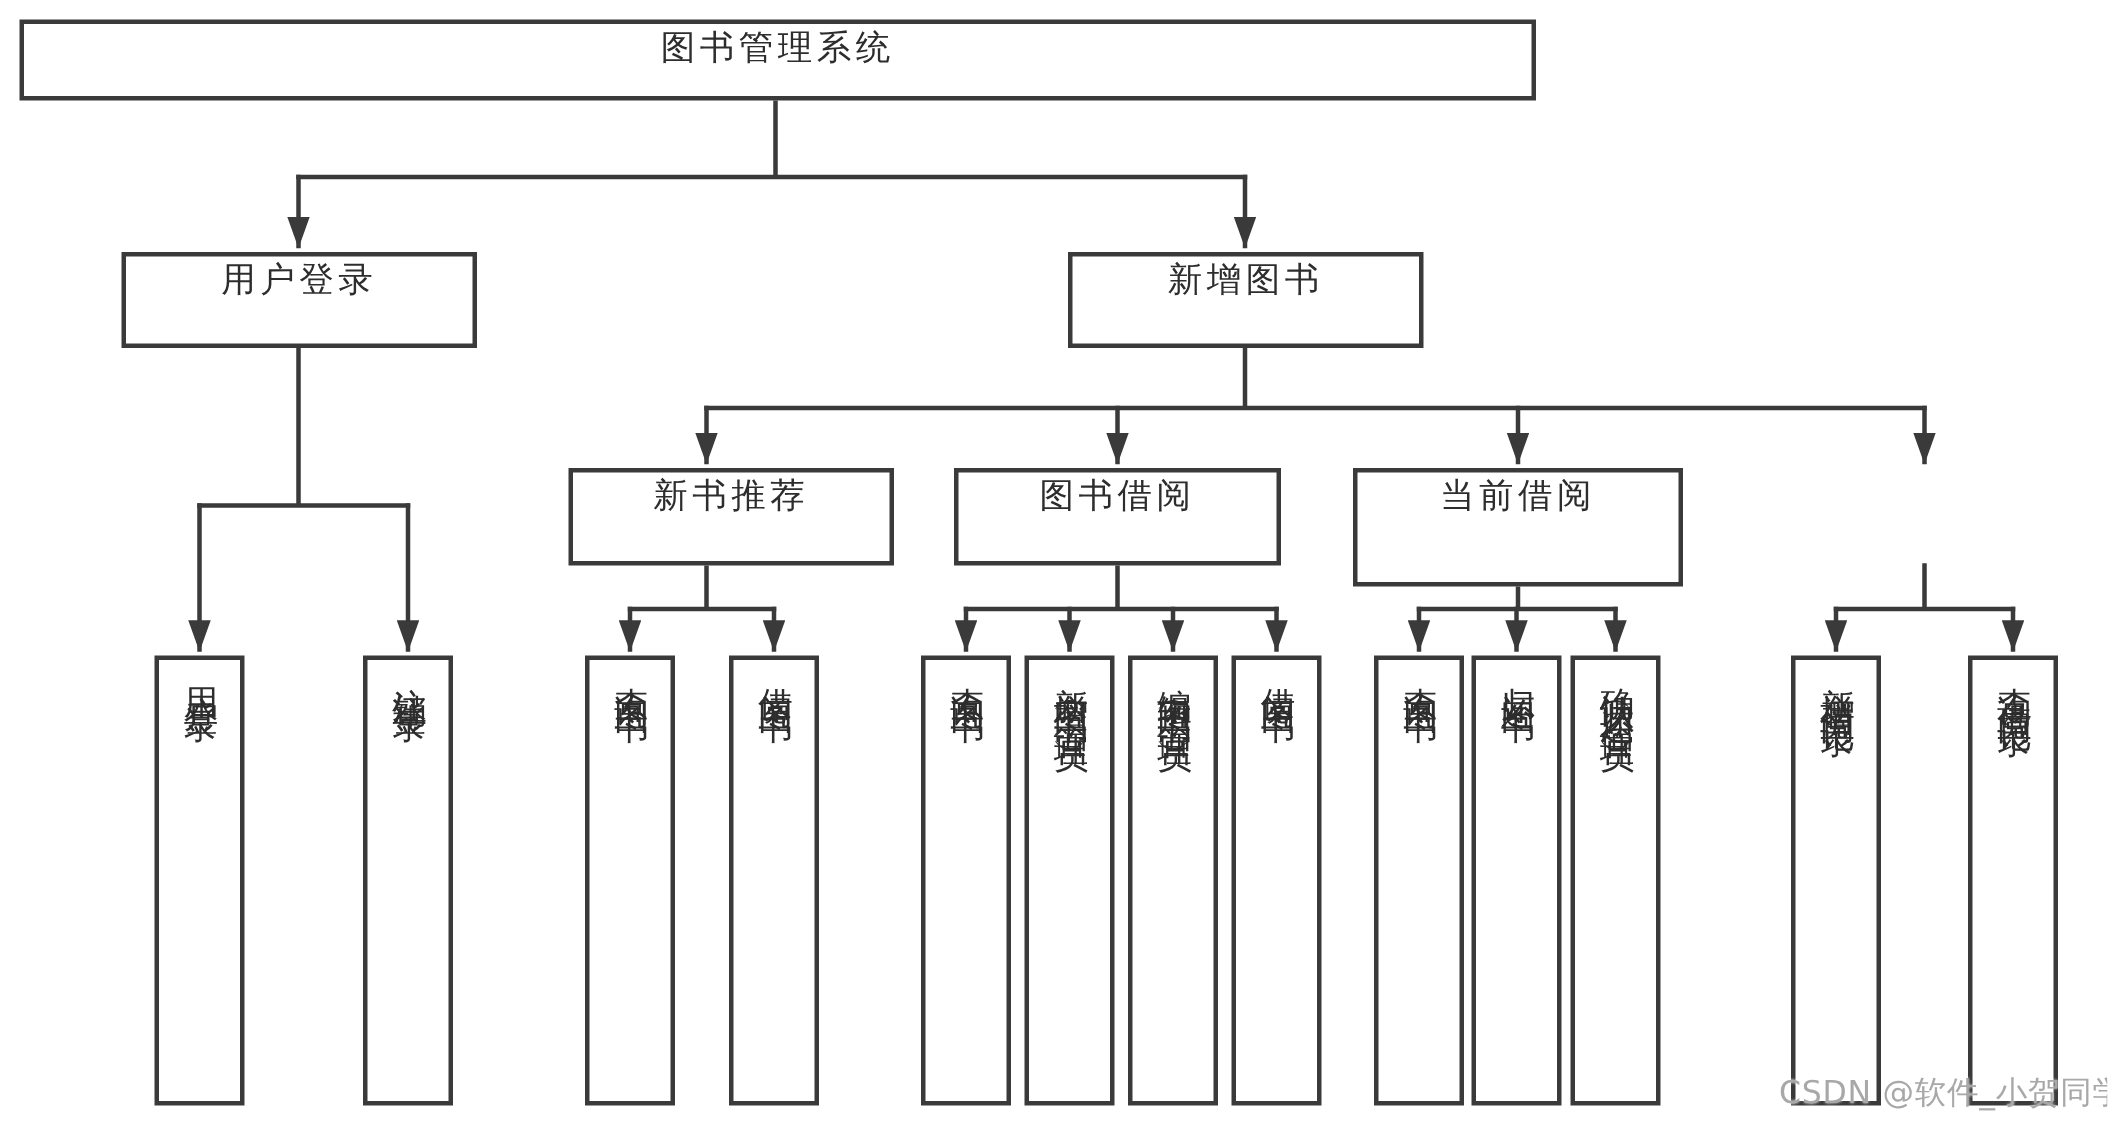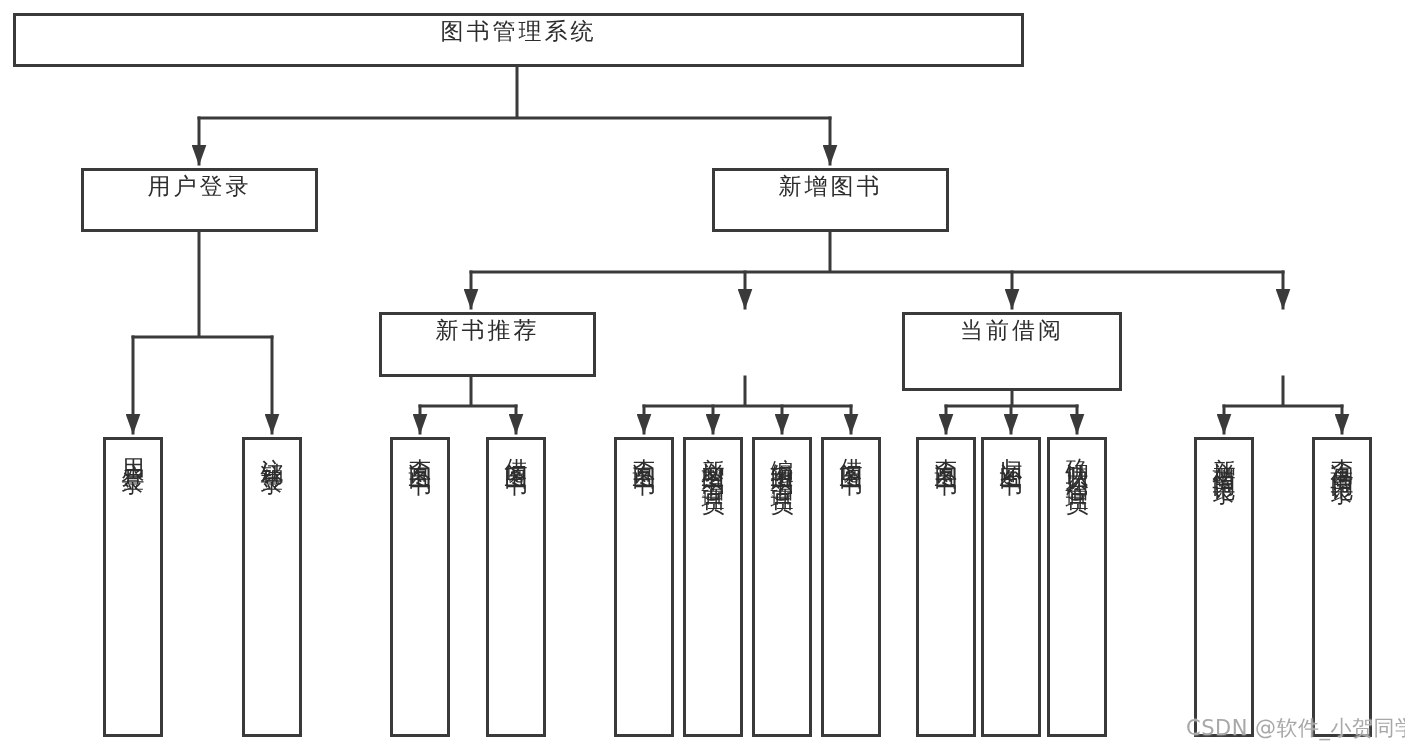--- a/index.html
+++ b/index.html
@@ -99,20 +99,23 @@
   <div class="node h-node" style="left:81px; top:168px; width:237px; height:64px;">
     <span>用户登录</span>
   </div>
   <div class="node h-node" style="left:712px; top:168px; width:237px; height:64px;">
     <span>新增图书</span>
   </div>
 
   <div class="node h-node" style="left:379px; top:312px; width:217px; height:65px;">
     <span>新书推荐</span>
   </div>
+  <div class="node h-node" style="left:636px; top:312px; width:218px; height:65px;">
+    <span>图书借阅</span>
+  </div>
   <div class="node h-node" style="left:902px; top:312px; width:220px; height:79px;">
     <span>当前借阅</span>
   </div>
 
   <div class="node v-node" style="left:103px; top:437px; width:60px; height:300px;">
     <span class="vtext">用户登录</span>
   </div>
   <div class="node v-node" style="left:242px; top:437px; width:60px; height:300px;">
     <span class="vtext">注销登录</span>
   </div>

